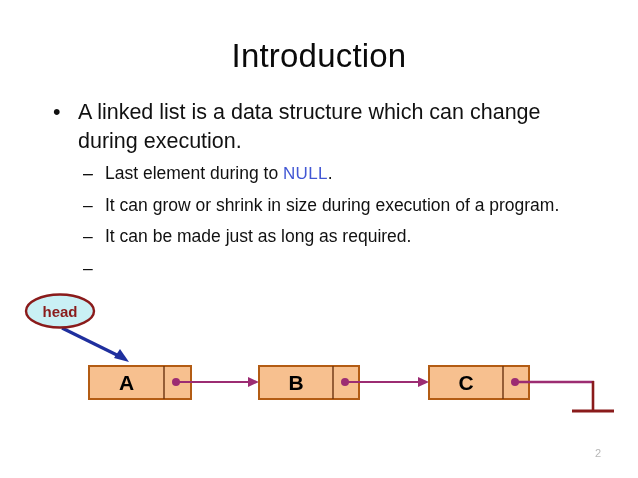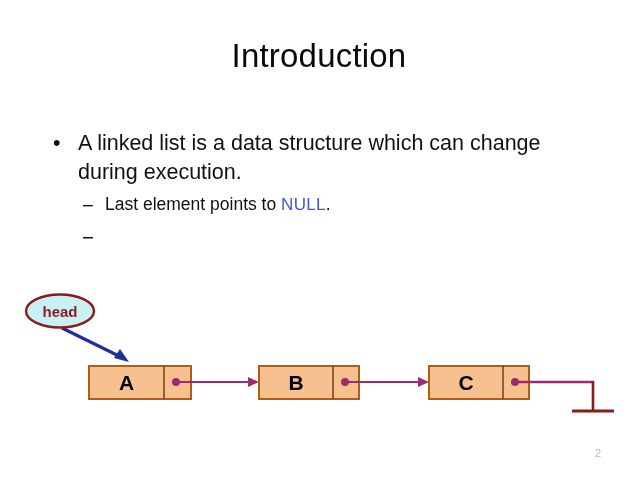--- a/index.html
+++ b/index.html
@@ -46,21 +46,21 @@
     color: #111111;
     margin-bottom: 2px;
   }
   .bullet-l1 .marker {
     position: absolute;
     left: 53px;
     top: 0;
     font-size: 21.5px;
     line-height: 28.5px;
   }
-  .bullet-l1 .txt { display: block; max-width: 500px; margin-top: 31px; }
+  .bullet-l1 .txt { display: block; max-width: 500px; }
 
   .bullet-l2 {
     position: relative;
     padding-left: 105px;
     font-size: 17.5px;
     line-height: 25.5px;
     color: #111111;
     margin-top: 6px;
   }
   .bullet-l2 .marker {
@@ -128,29 +128,31 @@
       <span class="marker">•</span>
       <span class="txt">A linked list is a data structure which can change during execution.</span>
     </div>
 
     <div class="bullet-l2">
       <span class="marker">–</span>
     </div>
 
     <div class="bullet-l2">
       <span class="marker">–</span>
-      <span class="txt"><span>Last element points to </span><span class="kw-null">NULL</span><span>.</span></span>
-    </div>
-
-    <div class="bullet-l2">
-      <span class="marker">–</span>
-    </div>
-
-    <div class="bullet-l2">
-      <span class="marker">–</span>
+      <span class="txt"><span>Last element during to </span><span class="kw-null">NULL</span><span>.</span></span>
+    </div>
+
+    <div class="bullet-l2">
+      <span class="marker">–</span>
+      <span class="txt">It can grow or shrink in size during execution of a program.</span>
+    </div>
+
+    <div class="bullet-l2">
+      <span class="marker">–</span>
+      <span class="txt">It can be made just as long as required.</span>
     </div>
 
     <div class="bullet-l2">
       <span class="marker">–</span>
     </div>
 
   </div>
 
   <div id="diagram">
     <svg width="638" height="478" viewBox="0 0 638 478" xmlns="http://www.w3.org/2000/svg">

